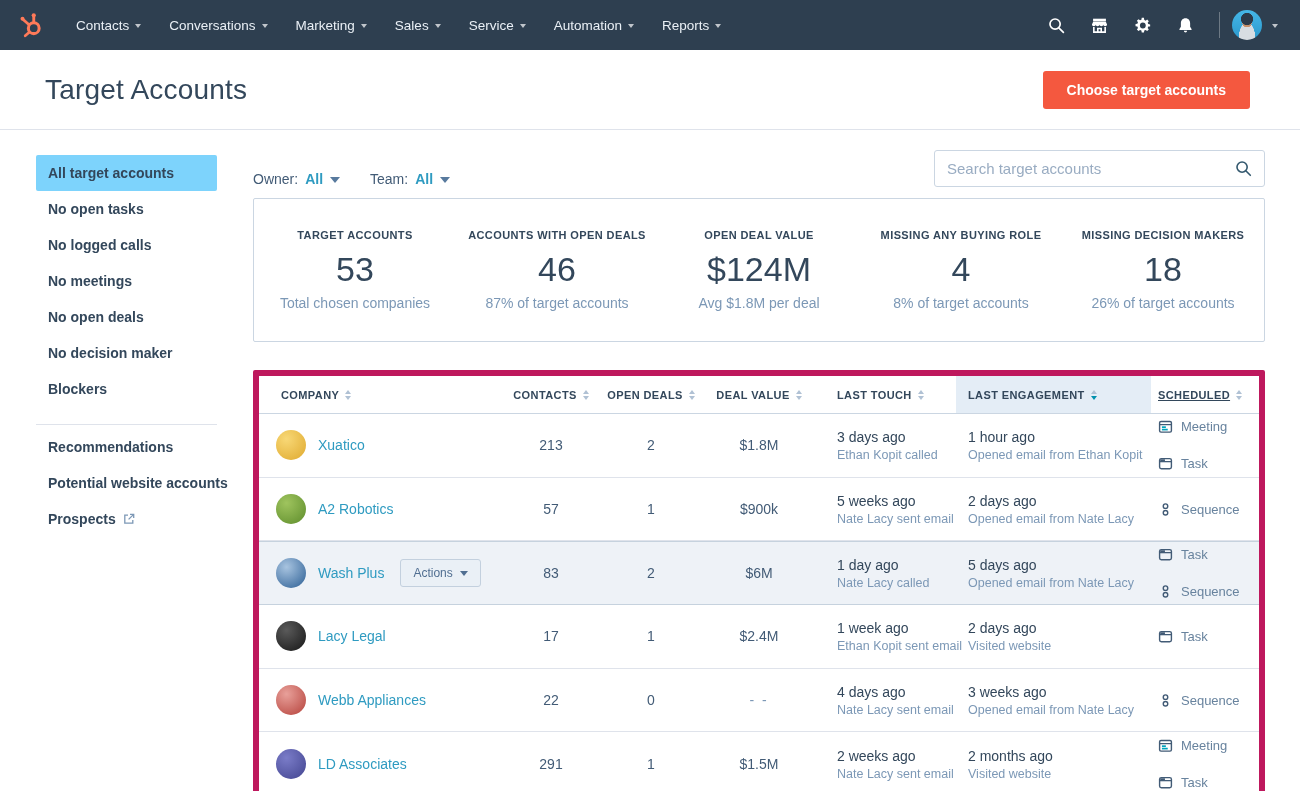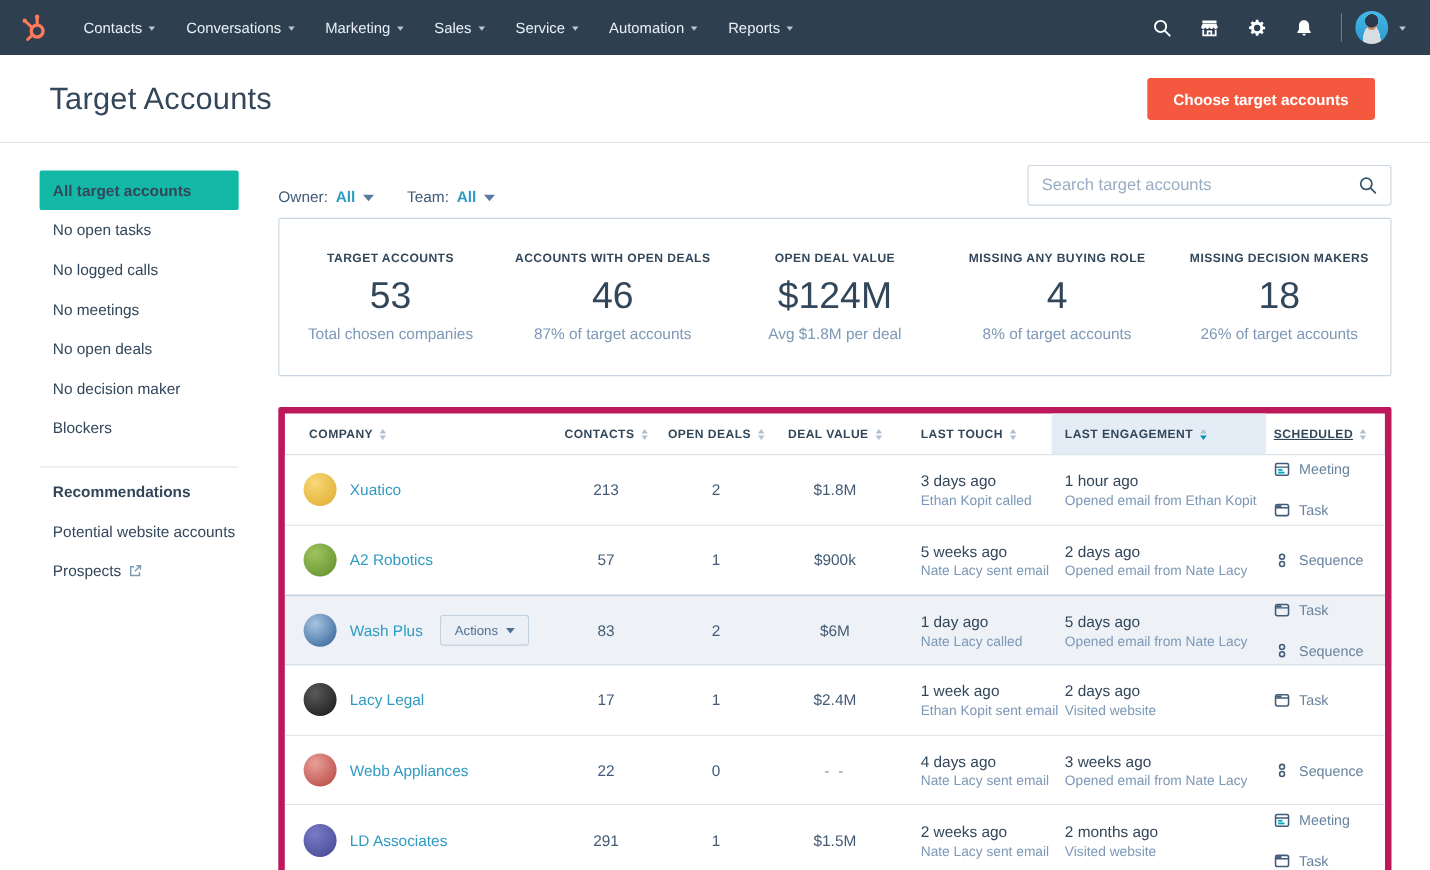--- a/index.html
+++ b/index.html
@@ -31,22 +31,22 @@
     padding:0 50px 0 45px; border-bottom:1px solid #dfe3eb; }
   .page-header h1 { font-size:28px; font-weight:400; color:#33475b; letter-spacing:.2px; }
   .cta { background:#f4583f; color:#fff; border:none; border-radius:3px; font-family:inherit;
     font-size:14px; font-weight:700; padding:11px 24px; cursor:pointer; }
 
   
   .content { display:flex; padding:20px 35px 0 36px; }
   .sidebar { width:181px; flex:none; padding-top:5px; }
   .sidebar ul { list-style:none; }
   .side-item { height:36px; display:flex; align-items:center; padding:0 12px; font-size:14px;
-    color:#33475b; border-radius:2px; cursor:pointer; white-space:nowrap; }
-  .side-item.active { background:#14b8a6; font-weight:700; }
+    color:#33475b; border-radius:2px; cursor:pointer; white-space:nowrap;font-weight:bold; }
+  .side-item.active { background:#7dd3fc; font-weight:700; }
   .side-item .ext { margin-left:7px; color:#7c98b6; display:flex; }
   .sidebar hr { border:none; border-top:1px solid #dfe3eb; margin:17px 0 14px; }
   .side-section { font-size:14px; font-weight:700; padding:0 12px; margin:6px 0 10px; }
 
   .main { flex:1; margin-left:36px; min-width:0; }
 
   
   .filter-row { display:flex; align-items:flex-end; height:37px; margin-bottom:11px; }
   .filter { display:flex; align-items:center; gap:7px; font-size:14px; color:#425b76;
     margin-right:30px; cursor:pointer; }

